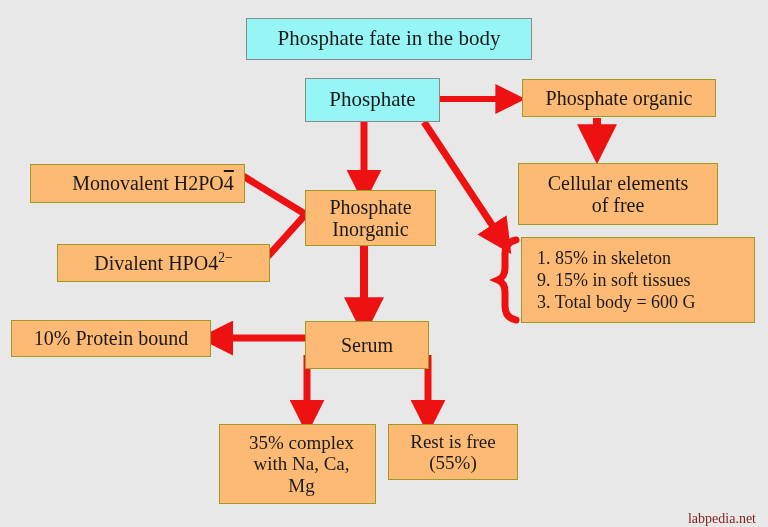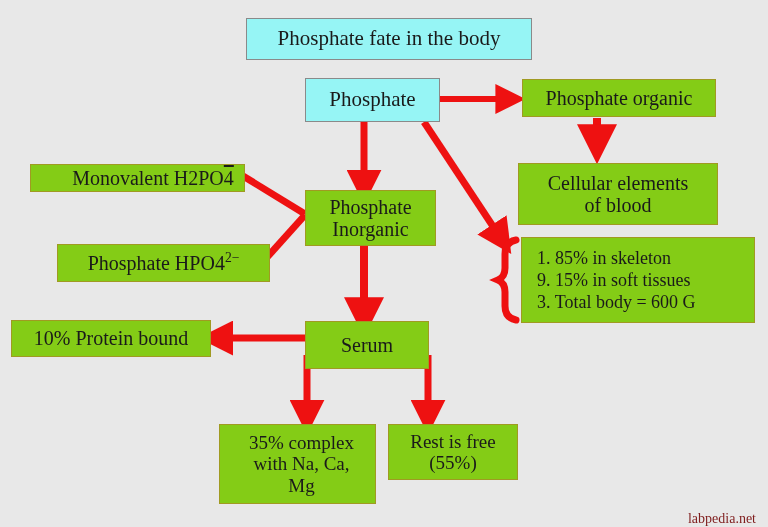--- a/index.html
+++ b/index.html
@@ -29,21 +29,21 @@
     text-align: center;
     color: #1a1a1a;
     line-height: 1.12;
     z-index: 5;
   }
   .cyan {
     background: #96f5f5;
     border: 1px solid #8a8a8a;
   }
   .yellow {
-    background: #84cc16;
+    background: #fdba74;
     border: 1px solid #a09a22;
   }
   .title-box { font-size: 21px; }
   .n-phosphate { font-size: 21px; }
   .n-organic { font-size: 20px; }
   .n-cellular { font-size: 20px; }
   .n-mono { font-size: 20px; }
   .n-di { font-size: 20px; }
   .n-inorg { font-size: 20px; }
   .n-serum { font-size: 20px; }
@@ -124,29 +124,29 @@
   </svg>
 
   <div class="node cyan title-box" style="left:246px; top:18px; width:286px; height:42px;">Phosphate fate in the body</div>
 
   <div class="node cyan n-phosphate" style="left:305px; top:78px; width:135px; height:44px;">Phosphate</div>
 
   <div class="node yellow n-organic" style="left:522px; top:79px; width:194px; height:38px;">Phosphate organic</div>
 
   <div class="node yellow n-cellular" style="left:518px; top:163px; width:200px; height:62px; flex-direction:column;">
     <span>Cellular elements</span>
-    <span>of blood</span>
+    <span>of free</span>
   </div>
 
-  <div class="node yellow n-mono" style="left:30px; top:164px; width:215px; height:28px;padding-left:31px;">
+  <div class="node yellow n-mono" style="left:30px; top:164px; width:215px; height:39px;padding-left:31px;">
     <span><span>Monovalent H2PO</span><span class="ovl">4</span></span>
   </div>
 
   <div class="node yellow n-di" style="left:57px; top:244px; width:213px; height:38px;">
-    <span><span>Phosphate HPO</span><span>4</span><sup>2−</sup></span>
+    <span><span>Divalent HPO</span><span>4</span><sup>2−</sup></span>
   </div>
 
   <div class="node yellow n-inorg" style="left:305px; top:190px; width:131px; height:56px; flex-direction:column;">
     <span>Phosphate</span>
     <span>Inorganic</span>
   </div>
 
   <div class="node yellow n-list" style="left:521px; top:237px; width:234px; height:86px;">
     <div class="lines">
       <span>1. 85% in skeleton</span>

